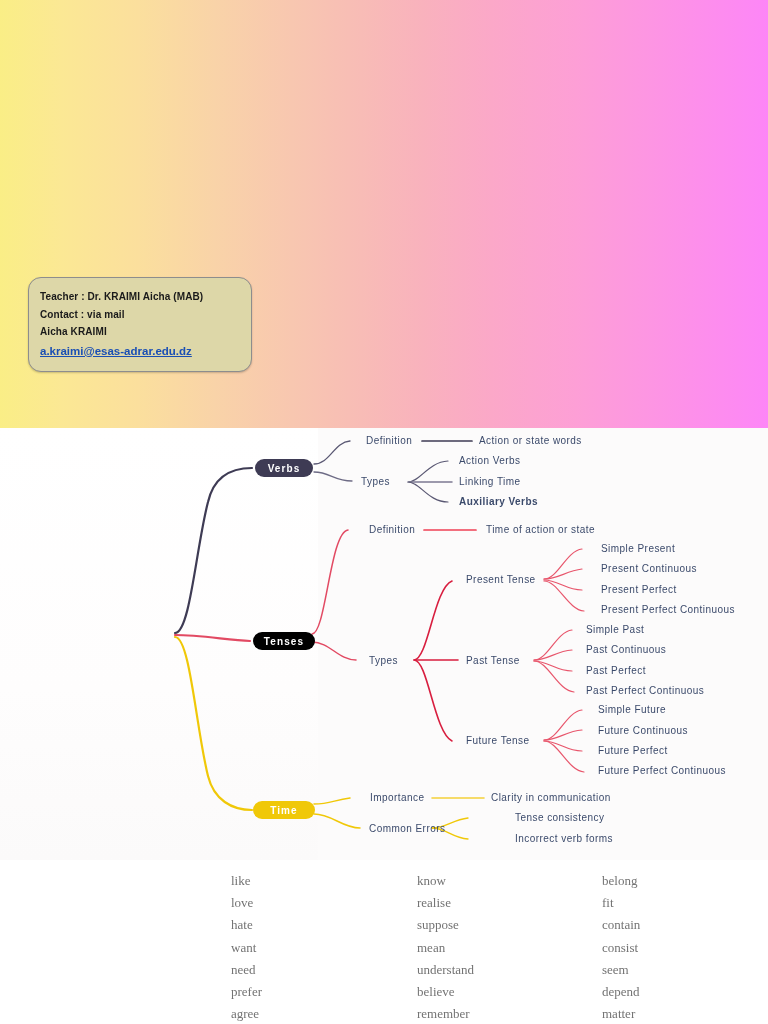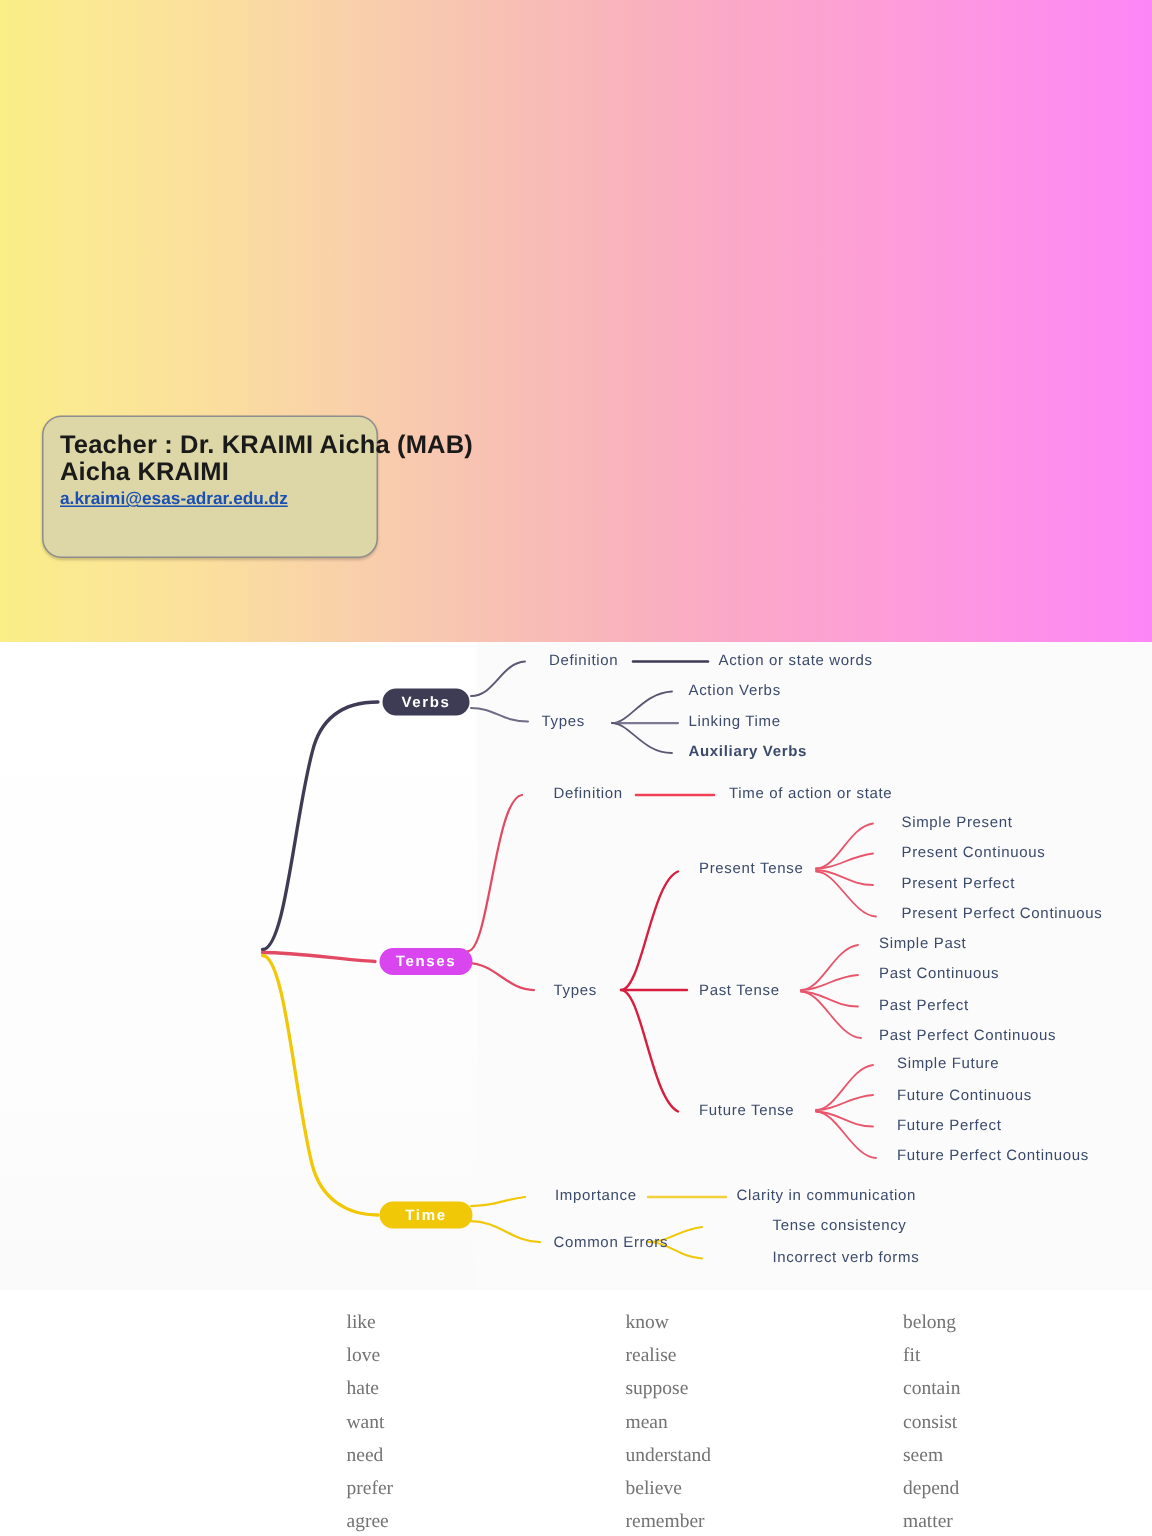--- a/index.html
+++ b/index.html
@@ -40,21 +40,21 @@
     width: 224px; height: 95px;
     box-sizing: border-box;
     background: #ddd7a8;
     border: 1px solid #8d8d8d;
     border-radius: 13px;
     padding: 10px 0 0 11px;
     box-shadow: 0 1px 2px rgba(0,0,0,0.20);
   }
   #contact-card .line {
     font-family: "Liberation Sans", sans-serif;
-    font-size: 17px;
+    font-size: 10px;
     font-weight: bold;
     color: #1a1a1a;
     line-height: 17.6px;
     letter-spacing: .1px;
     white-space: nowrap;
   }
   #contact-card .mail {
     color: #1a4fb4;
     text-decoration: underline;
     font-weight: bold;
@@ -93,21 +93,21 @@
     font-size: 10px;
     letter-spacing: 1.1px;
     text-align: center;
     white-space: nowrap;
     display: flex;
     align-items: center;
     justify-content: center;
   }
   .node-root  { background:#3e3b54; box-shadow:0 1px 2px rgba(0,0,0,.25); }
   .node-dark  { background:#3e3b54; }
-  .node-red   { background:#d946ef;text-align:right; }
+  .node-red   { background:#000000;text-align:right; }
   .node-yellow{ background:#f0c808; color:#ffffff; }
 
   .map-label {
     position: absolute;
     font-family: "Liberation Sans", sans-serif;
     font-size: 10px;
     letter-spacing: .45px;
     color: #3b4a6b;
     white-space: nowrap;
     line-height: 10px;
@@ -136,20 +136,21 @@
   #word-col-0 { left: 231px; }
   #word-col-1 { left: 417px; }
   #word-col-2 { left: 602px; }
 </style>
 </head>
 <body>
 
 <div id="slide-banner">
   <div id="contact-card">
     <div class="line">Teacher : Dr. KRAIMI Aicha (MAB)</div>
+    <div class="line">Contact : via mail</div>
     <div class="line">Aicha KRAIMI</div>
     <a class="mail" href="#">a.kraimi@esas-adrar.edu.dz</a>
   </div>
 </div>
 
 <div id="slide-map">
   <div id="map-panel"></div>
   <div id="map-panel-tint"></div>
 
   <svg id="map-svg" width="768" height="432">

